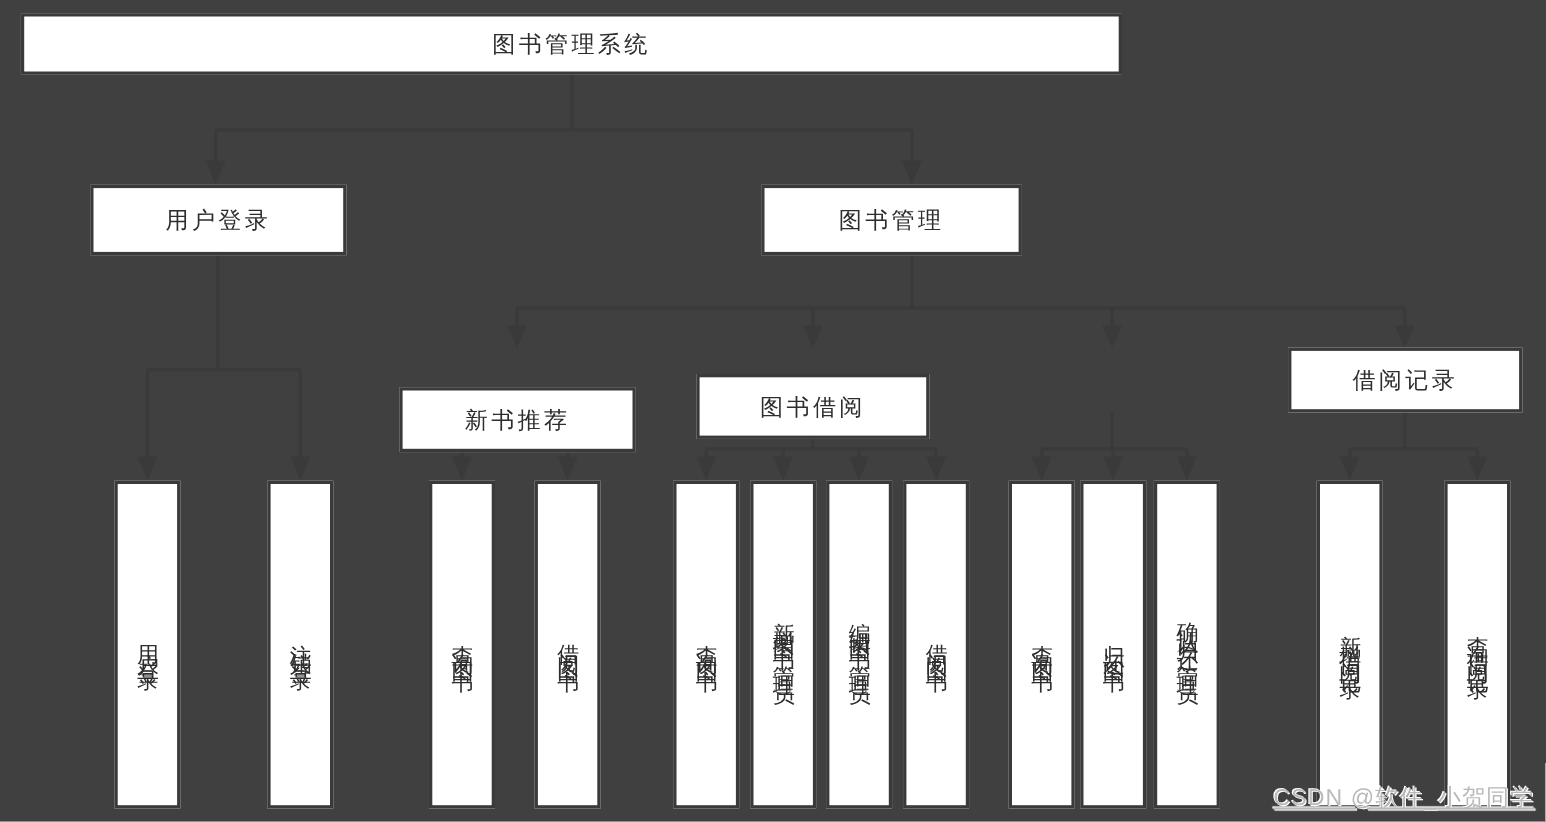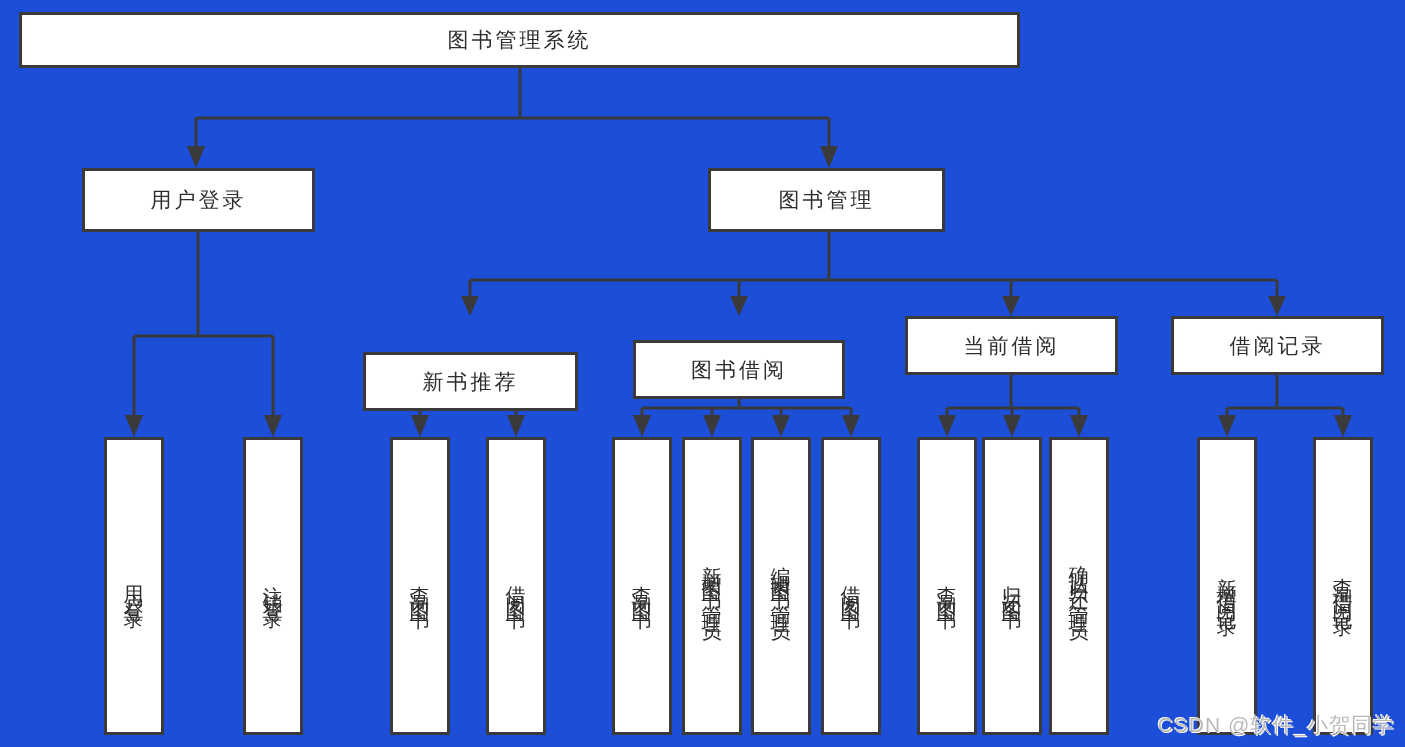--- a/index.html
+++ b/index.html
@@ -1,20 +1,20 @@
 <!DOCTYPE html>
 <html><head>
 <meta charset="utf-8">
 <style>
   html, body { margin: 0; padding: 0; background: #ffffff; }
   .stage {
     position: relative;
     width: 1405px;
     height: 747px;
-    background: #1d4ed8;
+    background: #404040;
     font-family: "Liberation Sans", "DejaVu Sans", sans-serif;
     overflow: hidden;
   }
   svg.wires { position: absolute; left: 0; top: 0; z-index: 1; }
   .node {
     position: absolute;
     box-sizing: border-box;
     border: 3px solid #3a3a3a;
     background: #ffffff;
     display: flex;
@@ -41,20 +41,21 @@
   .watermark {
     position: absolute;
     right: 10px;
     top: 711px;
     z-index: 10;
     font-size: 21px;
     color: #b9b9b9;
     letter-spacing: 1px;
     text-shadow: 1px 1px 0 #ffffff, -1px -1px 0 #ffffff;
     white-space: nowrap;
+    text-decoration: underline;
   }
 </style>
 </head>
 <body>
 
 <div class="stage">
 
   <svg class="wires" width="1405" height="747" viewBox="0 0 1405 747">
       <line x1="520" y1="68" x2="520" y2="118" stroke="#3a3a3a" stroke-width="3"></line>
       <line x1="196" y1="118" x2="829" y2="118" stroke="#3a3a3a" stroke-width="3"></line>
@@ -110,32 +111,29 @@
       <polygon points="1334,415 1352,415 1343,437" fill="#3a3a3a"></polygon>
     </svg>
 
   <div class="node h" style="left:19px; top:12px; width:1001px; height:56px;">
     <span class="lbl">图书管理系统</span>
   </div>
 
   <div class="node h" style="left:82px; top:168px; width:233px; height:64px;">
     <span class="lbl">用户登录</span>
   </div>
-  <div class="node h" style="left:708px; top:168px; width:237px; height:64px;align-items:center;">
+  <div class="node h" style="left:692px; top:168px; width:237px; height:64px;align-items:center;">
     <span class="lbl">图书管理</span>
   </div>
 
   <div class="node h" style="left:363px; top:316px; width:215px; height:59px;margin-top:36px;">
     <span class="lbl">新书推荐</span>
   </div>
   <div class="node h" style="left:633px; top:316px; width:212px; height:59px;margin-top:24px;">
     <span class="lbl">图书借阅</span>
-  </div>
-  <div class="node h" style="left:905px; top:316px; width:213px; height:59px;">
-    <span class="lbl">当前借阅</span>
   </div>
   <div class="node h" style="left:1171px; top:316px; width:213px; height:59px;">
     <span class="lbl">借阅记录</span>
   </div>
 
   <div class="node v" style="left:104px; top:437px; width:60px; height:298px;">
     <span class="lbl">用户登录</span>
   </div>
   <div class="node v" style="left:243px; top:437px; width:60px; height:298px;">
     <span class="lbl">注销登录</span>

